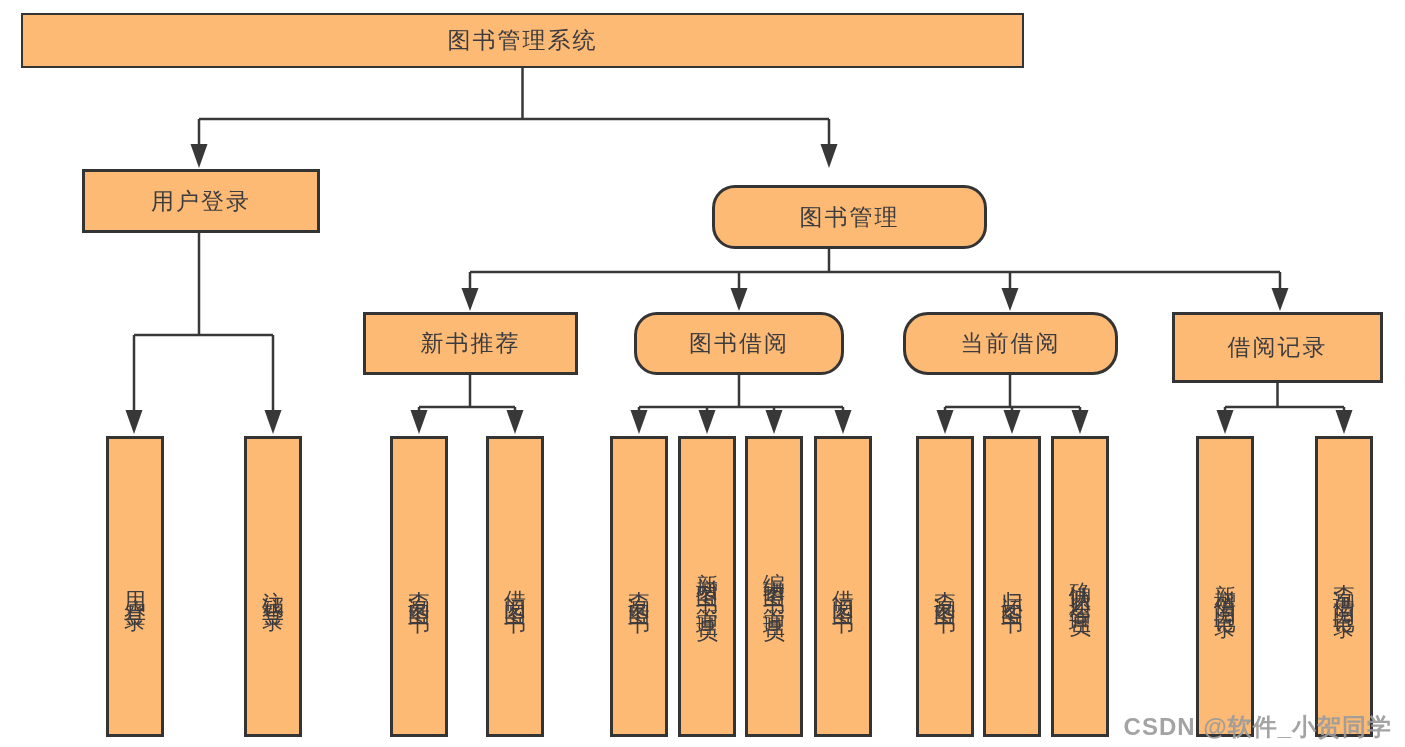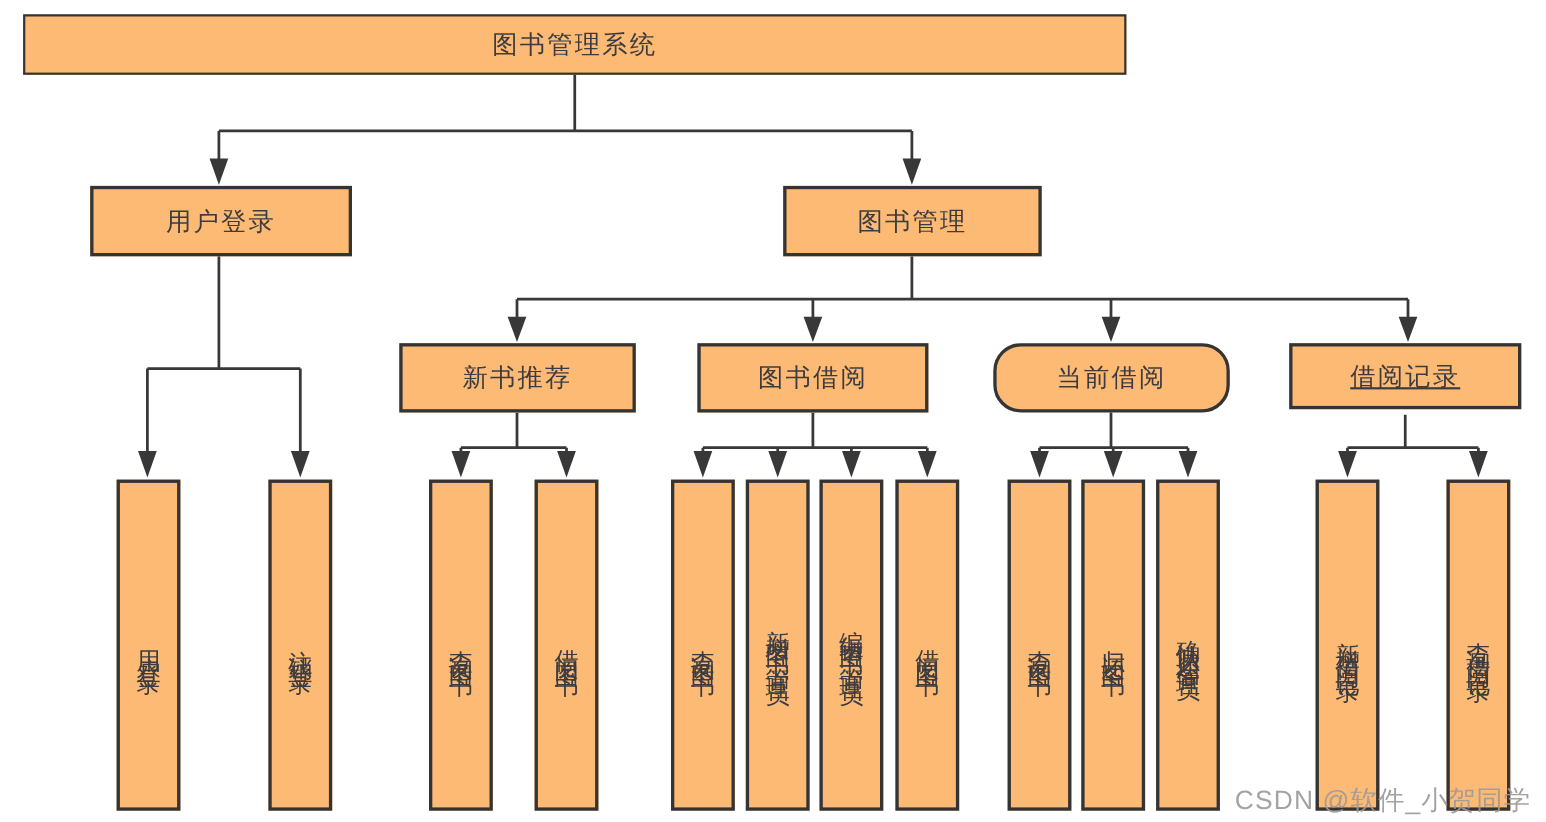--- a/index.html
+++ b/index.html
@@ -53,20 +53,21 @@
   .watermark {
     position: absolute;
     top: 711px;
     right: 13px;
     font-size: 24px;
     letter-spacing: 1px;
     color: #9c9c9c;
     opacity: 0.92;
     white-space: nowrap;
     z-index: 5;
+    font-weight: bold;
   }
 </style>
 </head>
 <body>
 
 <div class="stage">
 
   <svg class="connector-layer" width="1405" height="747" viewBox="0 0 1405 747" xmlns="http://www.w3.org/2000/svg">
     <g stroke="#383838" stroke-width="2.5" fill="none">
 
@@ -107,34 +108,34 @@
     </g>
   </svg>
 
   <div class="node hnode" style="left:21px; top:13px; width:1003px; height:55px; border-width:2.5px;">
     <span>图书管理系统</span>
   </div>
 
   <div class="node hnode" style="left:82px; top:169px; width:238px; height:64px;">
     <span>用户登录</span>
   </div>
-  <div class="node hnode" style="left:712px; top:169px; width:235px; height:64px;">
+  <div class="node hnode" style="left:712px; top:185px; width:275px; height:64px;border-radius:23px;">
     <span>图书管理</span>
   </div>
 
   <div class="node hnode" style="left:363px; top:312px; width:215px; height:63px;text-align:right;">
     <span>新书推荐</span>
   </div>
-  <div class="node hnode" style="left:634px; top:312px; width:210px; height:63px;">
+  <div class="node hnode" style="left:634px; top:312px; width:210px; height:63px;border-radius:23px;">
     <span>图书借阅</span>
   </div>
   <div class="node hnode" style="left:903px; top:312px; width:215px; height:63px;border-radius:25px;">
     <span>当前借阅</span>
   </div>
-  <div class="node hnode" style="left:1172px; top:312px; width:211px; height:60px;text-decoration:underline;">
+  <div class="node hnode" style="left:1172px; top:312px; width:211px; height:71px;">
     <span>借阅记录</span>
   </div>
 
   <div class="node vnode" style="left:106px;">
     <span class="vtext">用户登录</span>
   </div>
   <div class="node vnode" style="left:244px;">
     <span class="vtext">注销登录</span>
   </div>
 

